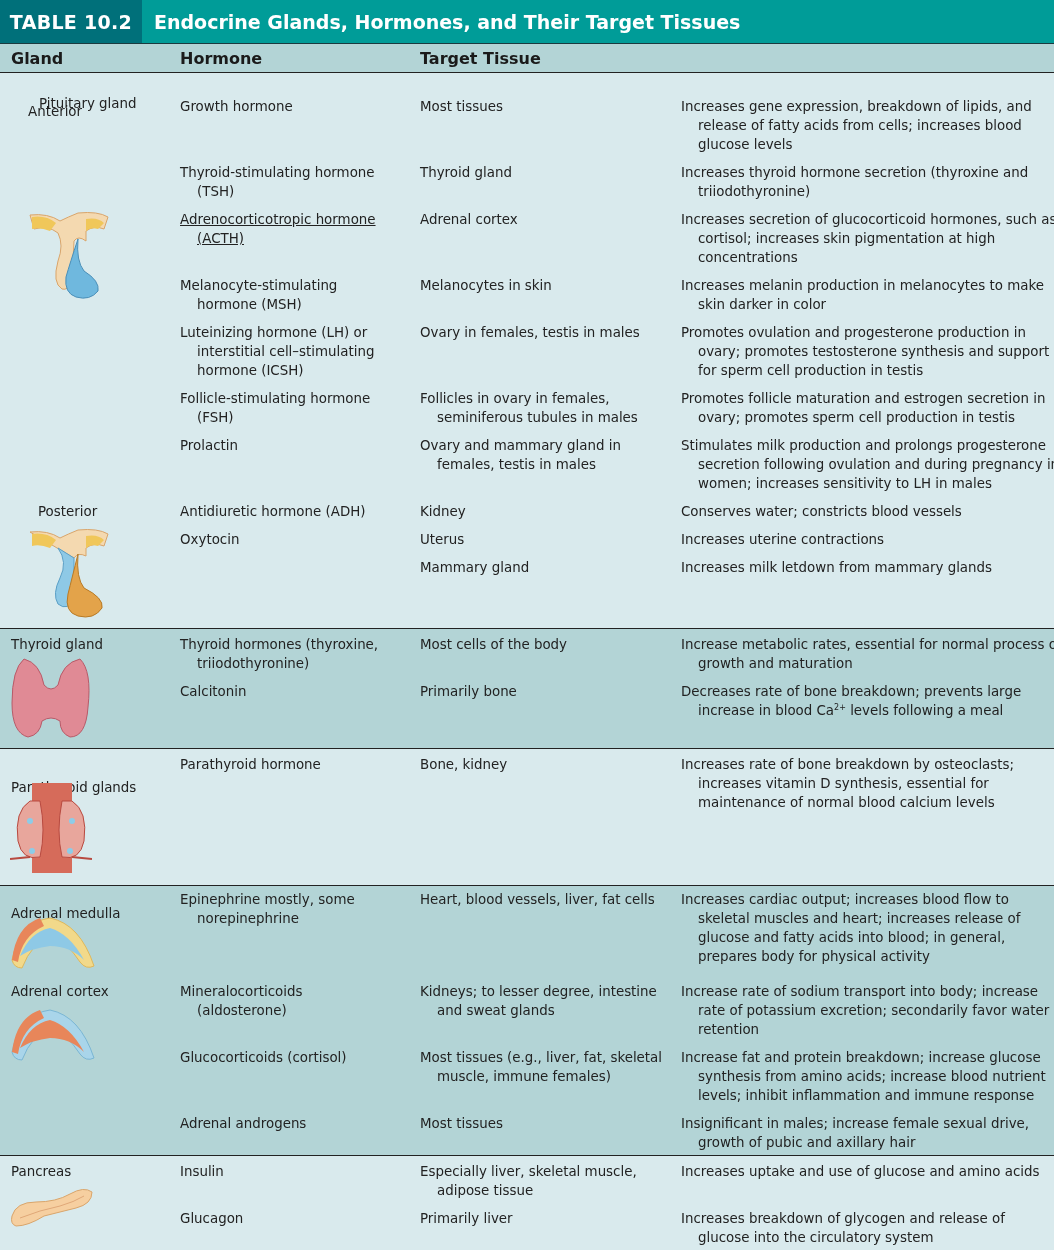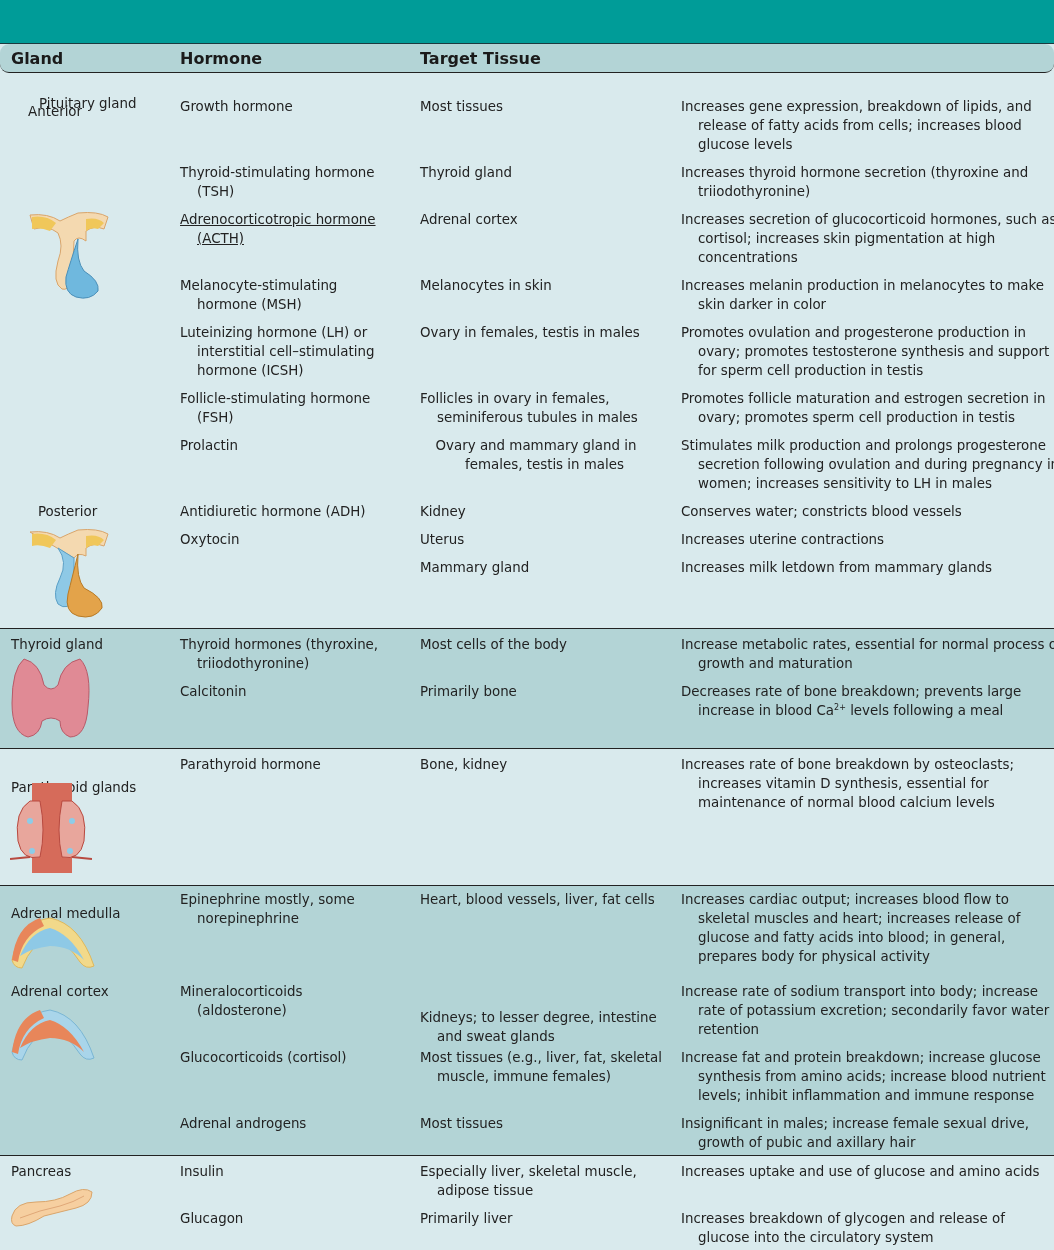--- a/index.html
+++ b/index.html
@@ -20,23 +20,25 @@
   .cell { line-height: 19px; }
   .hang { padding-left: 17px; text-indent: -17px; }
   .gland-label { position: absolute; line-height: 19px; }
   .illus { position: absolute; }
   sup { font-size: 8px; line-height: 0; }
 </style>
 </head>
 <body>
 
 <div class="title-bar">
-</div>
-
-<div class="col-header" style="position:relative;border-radius:9px;">
+  <div class="title-num">TABLE 10.2</div>
+  <div class="title-text">Endocrine Glands, Hormones, and Their Target Tissues</div>
+</div>
+
+<div class="col-header" style="position:relative;">
   <span class="c1">Gland</span>
   <span class="c2">Hormone</span>
   <span class="c3">Target Tissue</span>
 </div>
 
 <div class="section light" style="height:555px;">
   <div class="gland-label c1" style="top:21px;margin-left:28px;">Pituitary gland</div>
   <div class="gland-label" style="left:28px; top:29px;">Anterior</div>
 
   <div class="illus" style="left:28px; top:138px;">
@@ -73,21 +75,21 @@
     <div class="cell c3 hang">Ovary in females, testis in males</div>
     <div class="cell c4 hang">Promotes ovulation and progesterone production in ovary; promotes testosterone synthesis and support for sperm cell production in testis</div>
   </div>
   <div class="row" style="top:316px;">
     <div class="cell c2 hang" style="width:205px;">Follicle-stimulating hormone (FSH)</div>
     <div class="cell c3 hang" style="width:220px;">Follicles in ovary in females, seminiferous tubules in males</div>
     <div class="cell c4 hang">Promotes follicle maturation and estrogen secretion in ovary; promotes sperm cell production in testis</div>
   </div>
   <div class="row" style="top:363px;">
     <div class="cell c2 hang">Prolactin</div>
-    <div class="cell c3 hang" style="width:215px;text-align:center;">Ovary and mammary gland in females, testis in males</div>
+    <div class="cell c3 hang" style="width:215px;">Ovary and mammary gland in females, testis in males</div>
     <div class="cell c4 hang">Stimulates milk production and prolongs progesterone secretion following ovulation and during pregnancy in women; increases sensitivity to LH in males</div>
   </div>
 
   <div class="gland-label" style="left:28px; top:429px;margin-left:10px;">Posterior</div>
   <div class="illus" style="left:28px; top:455px;">
     <svg width="85" height="90" viewBox="0 0 85 90">
       <path d="M2 4 Q20 2 32 10 Q40 6 50 2 Q70 0 80 6 L76 18 Q66 14 58 20 L58 28 Q50 24 46 30 Z" fill="#f4d9b0" stroke="#d9a56b" stroke-width="1"></path>
       <path d="M4 6 Q18 4 28 12 L22 20 Q12 16 4 18 Z" fill="#f0c75a"></path>
       <path d="M58 8 Q70 6 76 12 L70 18 Q62 16 58 20 Z" fill="#f0c75a"></path>
       <path d="M30 20 Q40 34 32 50 Q24 66 30 76 Q40 84 46 70 L46 30 Z" fill="#8ec9e6" stroke="#5a9fc6" stroke-width="1"></path>
@@ -168,21 +170,21 @@
   <div class="gland-label c1" style="top:96px;">Adrenal cortex</div>
   <div class="illus" style="left:10px; top:122px;">
     <svg width="86" height="56" viewBox="0 0 86 56">
       <path d="M2 44 Q10 6 40 2 Q70 8 84 50 Q76 54 70 46 Q56 24 40 22 Q22 26 12 52 Q4 52 2 44 Z" fill="#a9d5ea" stroke="#7ab6d4" stroke-width="1"></path>
       <path d="M10 40 Q20 16 40 12 Q60 18 74 44 Q60 30 40 30 Q22 32 10 40 Z" fill="#e8865a"></path>
       <path d="M2 44 Q6 10 30 2 L34 10 Q12 20 8 46 Z" fill="#e8865a"></path>
     </svg>
   </div>
   <div class="row" style="top:96px;">
     <div class="cell c2 hang" style="width:170px;">Mineralocorticoids (aldosterone)</div>
-    <div class="cell c3 hang" style="width:240px;margin-top:26px;">Kidneys; to lesser degree, intestine and sweat glands</div>
+    <div class="cell c3 hang" style="width:240px;">Kidneys; to lesser degree, intestine and sweat glands</div>
     <div class="cell c4 hang">Increase rate of sodium transport into body; increase rate of potassium excretion; secondarily favor water retention</div>
   </div>
   <div class="row" style="top:162px;">
     <div class="cell c2 hang">Glucocorticoids (cortisol)</div>
     <div class="cell c3 hang">Most tissues (e.g., liver, fat, skeletal muscle, immune females)</div>
     <div class="cell c4 hang">Increase fat and protein breakdown; increase glucose synthesis from amino acids; increase blood nutrient levels; inhibit inflammation and immune response</div>
   </div>
   <div class="row" style="top:228px;">
     <div class="cell c2 hang">Adrenal androgens</div>
     <div class="cell c3 hang">Most tissues</div>

